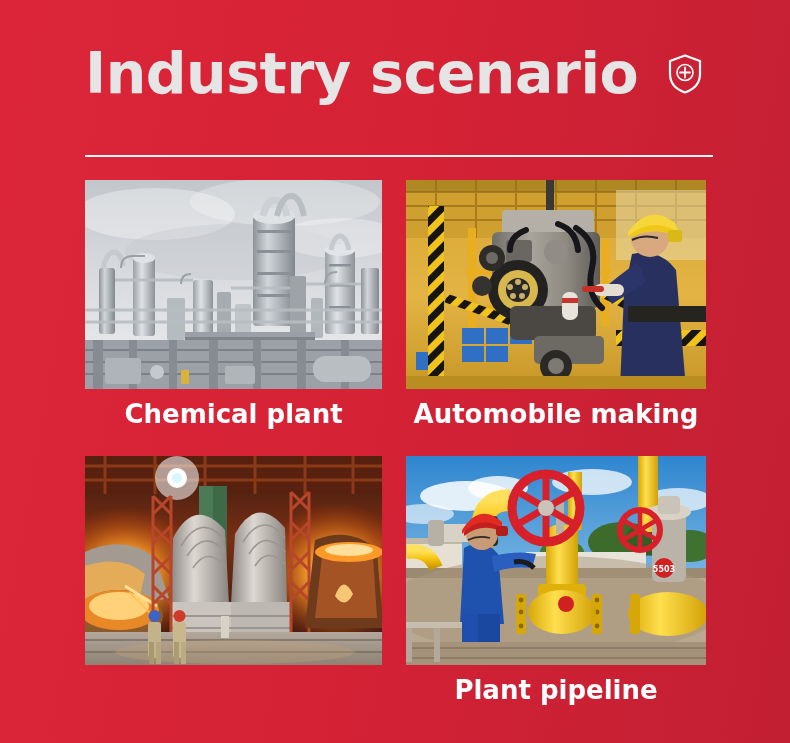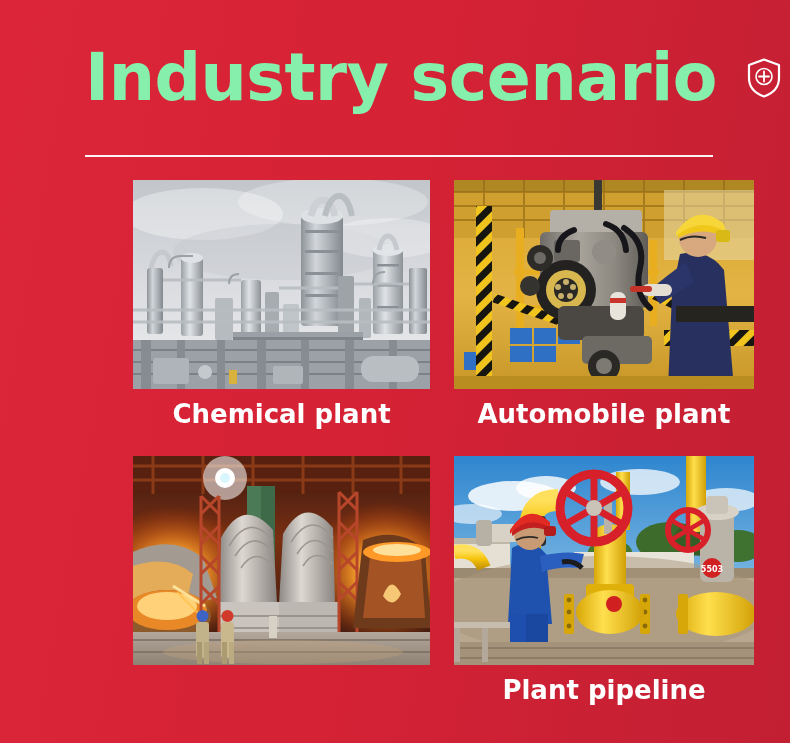--- a/index.html
+++ b/index.html
@@ -13,22 +13,22 @@
     background-image:linear-gradient(100deg,#dc2539 0%,#d62235 45%,#c21f33 100%);
     position:relative;
   }
 
   
   .header {
     position:absolute; left:85px; top:44px; width:628px; height:112px;
   }
   .title-row { display:flex; align-items:center; }
   .page-title {
-    color:#86efac;
-    font-size:65px;
+    color:#e5e5e5;
+    font-size:57px;
     font-weight:bold;
     letter-spacing:-0.5px;
     line-height:1.05;
     font-family:"DejaVu Sans", sans-serif;
     white-space:nowrap;
   }
   .shield-icon {
     margin-left:28px;
     width:38px; height:42px;
     display:block;
@@ -44,21 +44,21 @@
   
   .grid {
     position:absolute;
     left:85px; top:180px;
     width:621px;
     display:grid;
     grid-template-columns:297px 300px;
     column-gap:24px;
     row-gap:24px;
   }
-  .card { width:100%;margin-left:48px; }
+  .card { width:100%; }
   .card-media {
     width:100%; height:209px;
     overflow:hidden;
     position:relative;
     background:#3b82f6;
   }
   .card-media svg { display:block; width:100%; height:100%; }
   .card-caption {
     color:#ffffff;
     font-size:26px;
@@ -300,21 +300,21 @@
         <path d="M222 52 q22 -30 48 -8 l2 8 q-26 -16 -50 4 z" fill="#f7d63a"></path>
         <rect x="262" y="50" width="14" height="12" rx="3" fill="#d9b915"></rect>
         <path d="M226 60 q12 -6 26 -2" stroke="#2b2a28" stroke-width="2" fill="none"></path>
         <rect x="188" y="104" width="30" height="12" rx="6" fill="#e3ddd2"></rect>
         <rect x="176" y="106" width="22" height="6" rx="3" fill="#c43228"></rect>
 
         <rect x="222" y="126" width="78" height="16" fill="#26241f"></rect>
         <rect x="0" y="196" width="300" height="13" fill="#b98d1f"></rect>
       </svg>
     </div>
-    <div class="card-caption">Automobile plant</div>
+    <div class="card-caption">Automobile making</div>
   </div>
 
   <div class="card">
     <div class="card-media">
       <svg viewBox="0 0 297 209" preserveAspectRatio="xMidYMid slice">
         <defs>
           <radialGradient id="spGlow" cx="50%" cy="50%" r="50%">
             <stop offset="0%" stop-color="#fff3c4"></stop>
             <stop offset="40%" stop-color="#ffa22a" stop-opacity=".85"></stop>
             <stop offset="100%" stop-color="#c43c08" stop-opacity="0"></stop>

